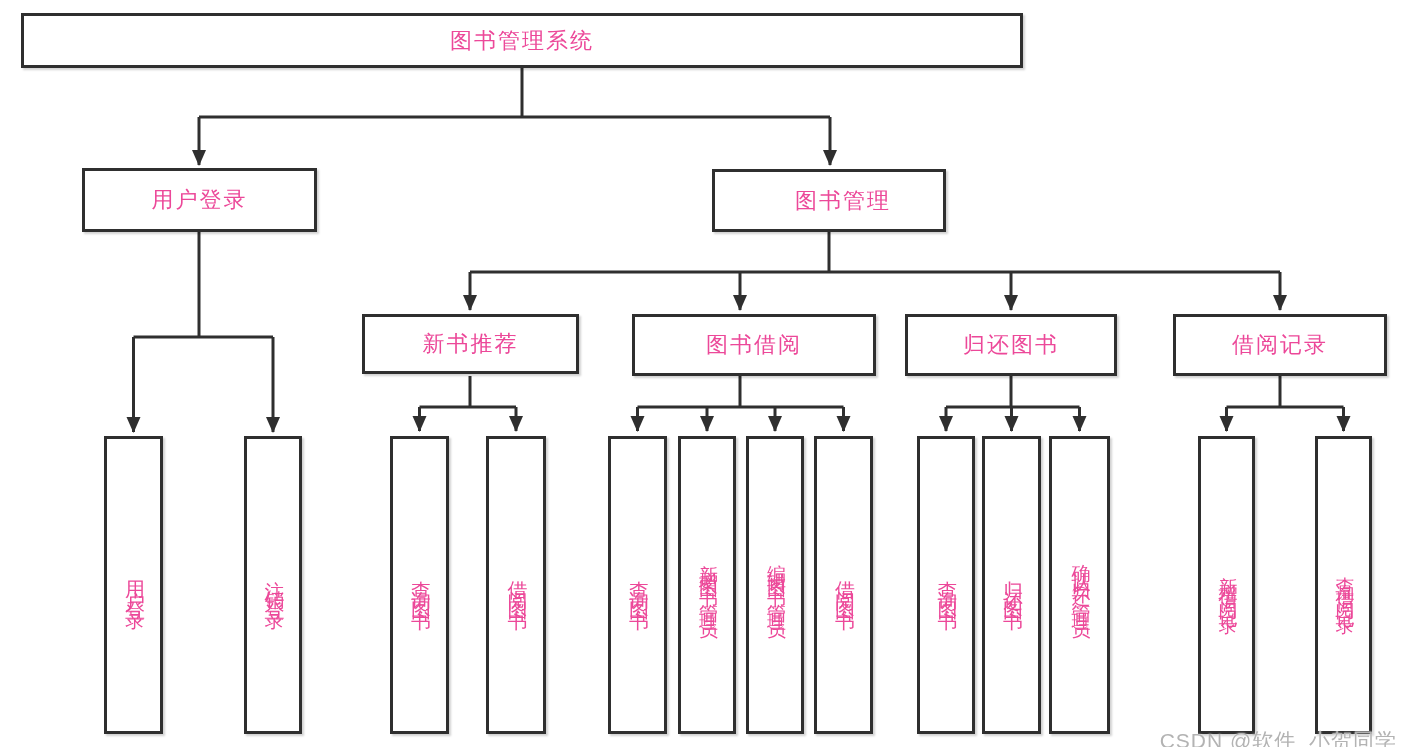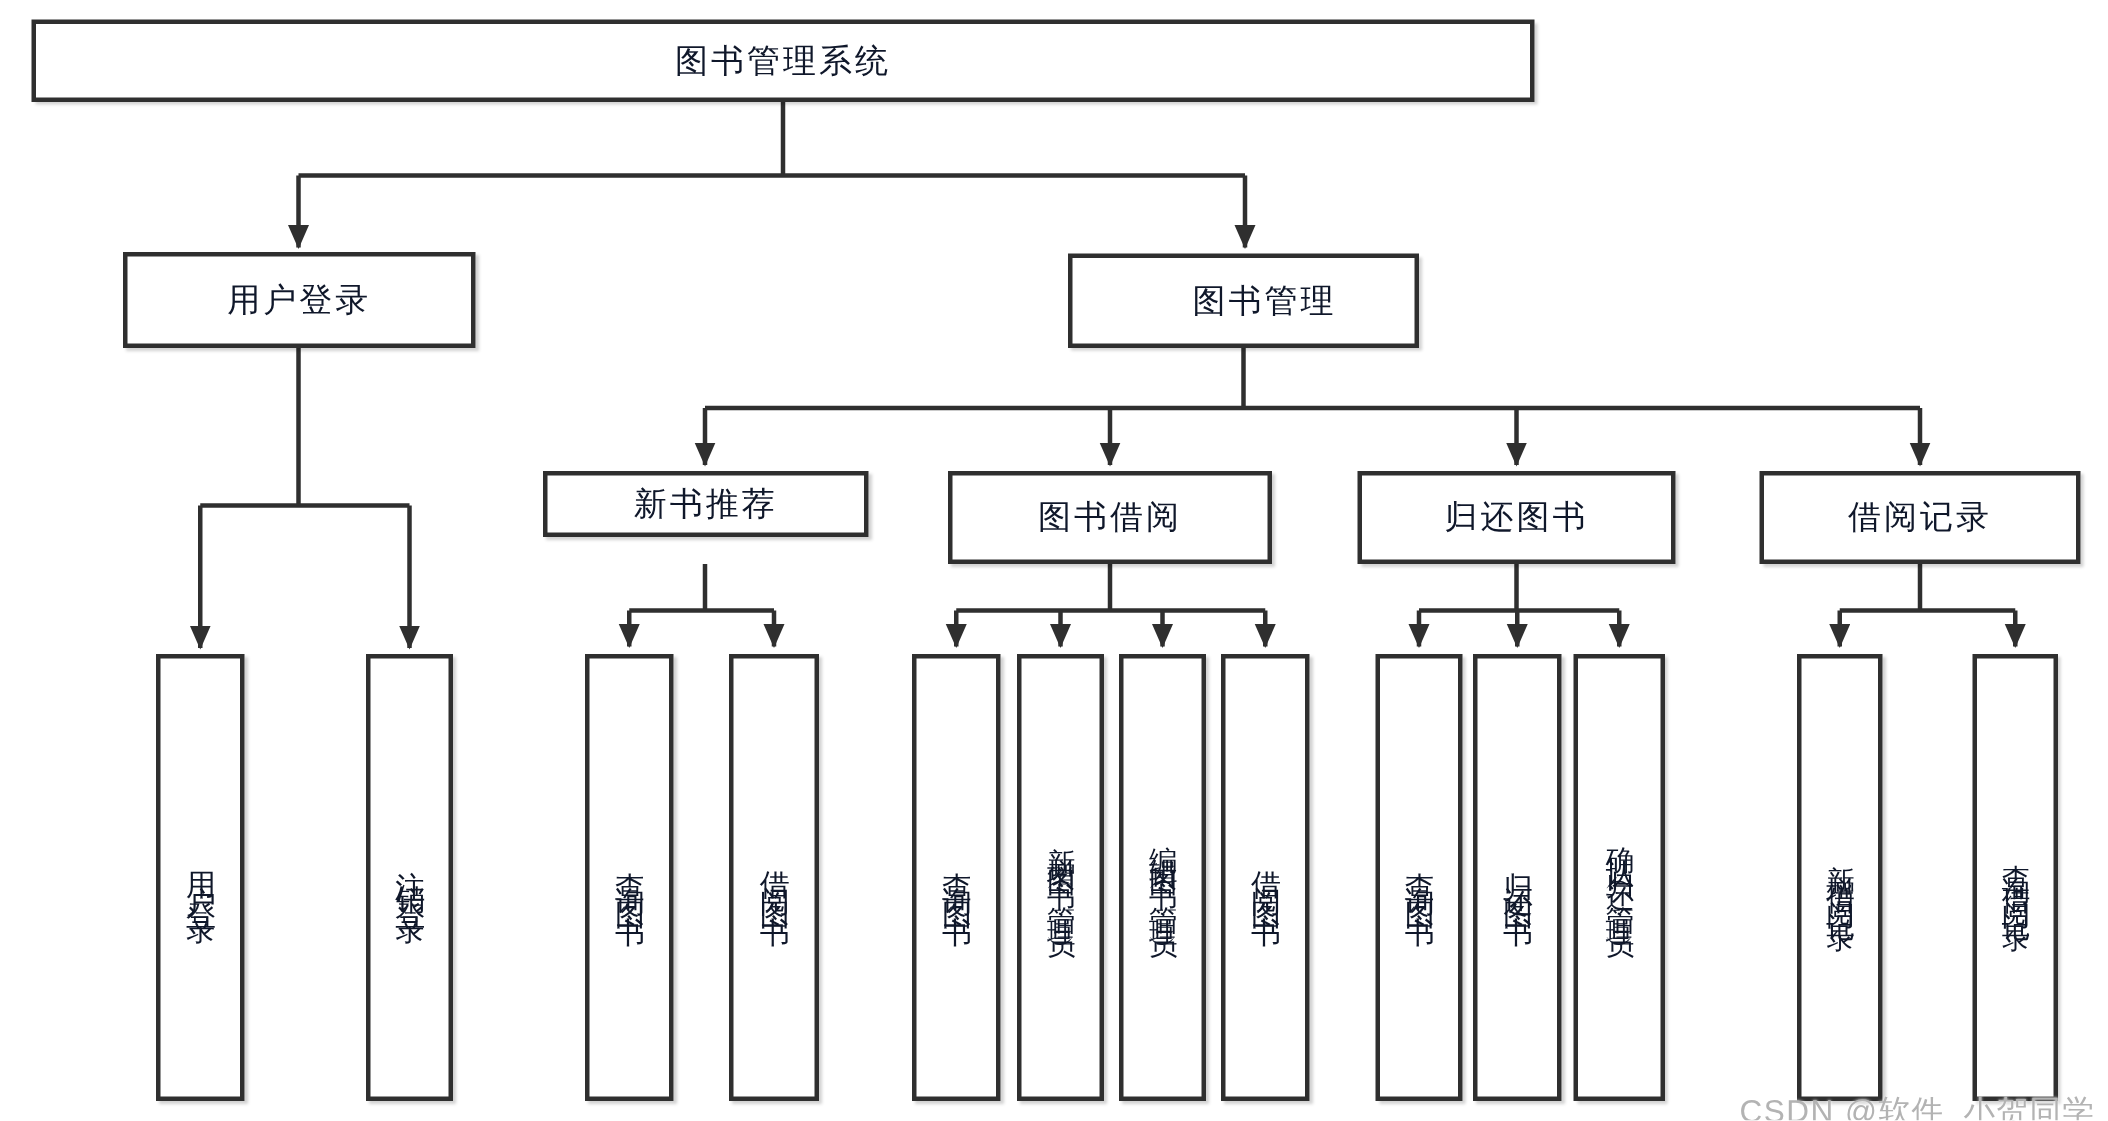--- a/index.html
+++ b/index.html
@@ -10,26 +10,27 @@
     background: #ffffff;
     font-family: "Liberation Sans", "DejaVu Sans", sans-serif;
     overflow: hidden;
   }
   #wires { position: absolute; left: 0; top: 0; pointer-events: none; }
   .box {
     position: absolute;
     box-sizing: border-box;
     background: #ffffff;
     border: 3px solid #2f2f2f;
-    color: #0f172a;
+    color: #ec4899;
     display: flex;
     align-items: center;
     justify-content: center;
     box-shadow: 2px 2px 2px rgba(0,0,0,0.18);
     z-index: 2;
+    font-family: Liberation Mono, monospace;
   }
   .h-label { font-size: 22px; letter-spacing: 2px; white-space: nowrap; }
   .v-label {
     writing-mode: vertical-rl;
     text-orientation: mixed;
     font-size: 20px;
     letter-spacing: 10px;
     line-height: 1;
     white-space: nowrap;
   }
@@ -99,22 +100,22 @@
       <path d="M1226.5,407 V431" marker-end="url(#arrow)"></path>
       <path d="M1343.5,407 V431" marker-end="url(#arrow)"></path>
     </g>
   </svg>
 
   <div class="box h-label" style="left:21px; top:13px; width:1002px; height:55px;">图书管理系统</div>
 
   <div class="box h-label" style="left:82px; top:168px; width:235px; height:64px;">用户登录</div>
   <div class="box h-label" style="left:712px; top:169px; width:234px; height:63px;padding-left:28px;">图书管理</div>
 
-  <div class="box h-label" style="left:362px; top:314px; width:217px; height:44px;">新书推荐</div>
-  <div class="box h-label" style="left:632px; top:314px; width:216px; height:62px;">图书借阅</div>
+  <div class="box h-label" style="left:362px; top:314px; width:217px; height:60px;">新书推荐</div>
+  <div class="box h-label" style="left:632px; top:314px; width:244px; height:62px;">图书借阅</div>
   <div class="box h-label" style="left:905px; top:314px; width:212px; height:62px;">归还图书</div>
   <div class="box h-label" style="left:1173px; top:314px; width:214px; height:62px;">借阅记录</div>
 
   <div class="box v-label" style="left:104px; top:436px; width:59px; height:298px;">用户登录</div>
   <div class="box v-label" style="left:244px; top:436px; width:58px; height:298px;">注销登录</div>
 
   <div class="box v-label" style="left:390px; top:436px; width:59px; height:298px;">查询图书</div>
   <div class="box v-label" style="left:486px; top:436px; width:60px; height:298px;">借阅图书</div>
 
   <div class="box v-label" style="left:608px; top:436px; width:59px; height:298px;">查询图书</div>

